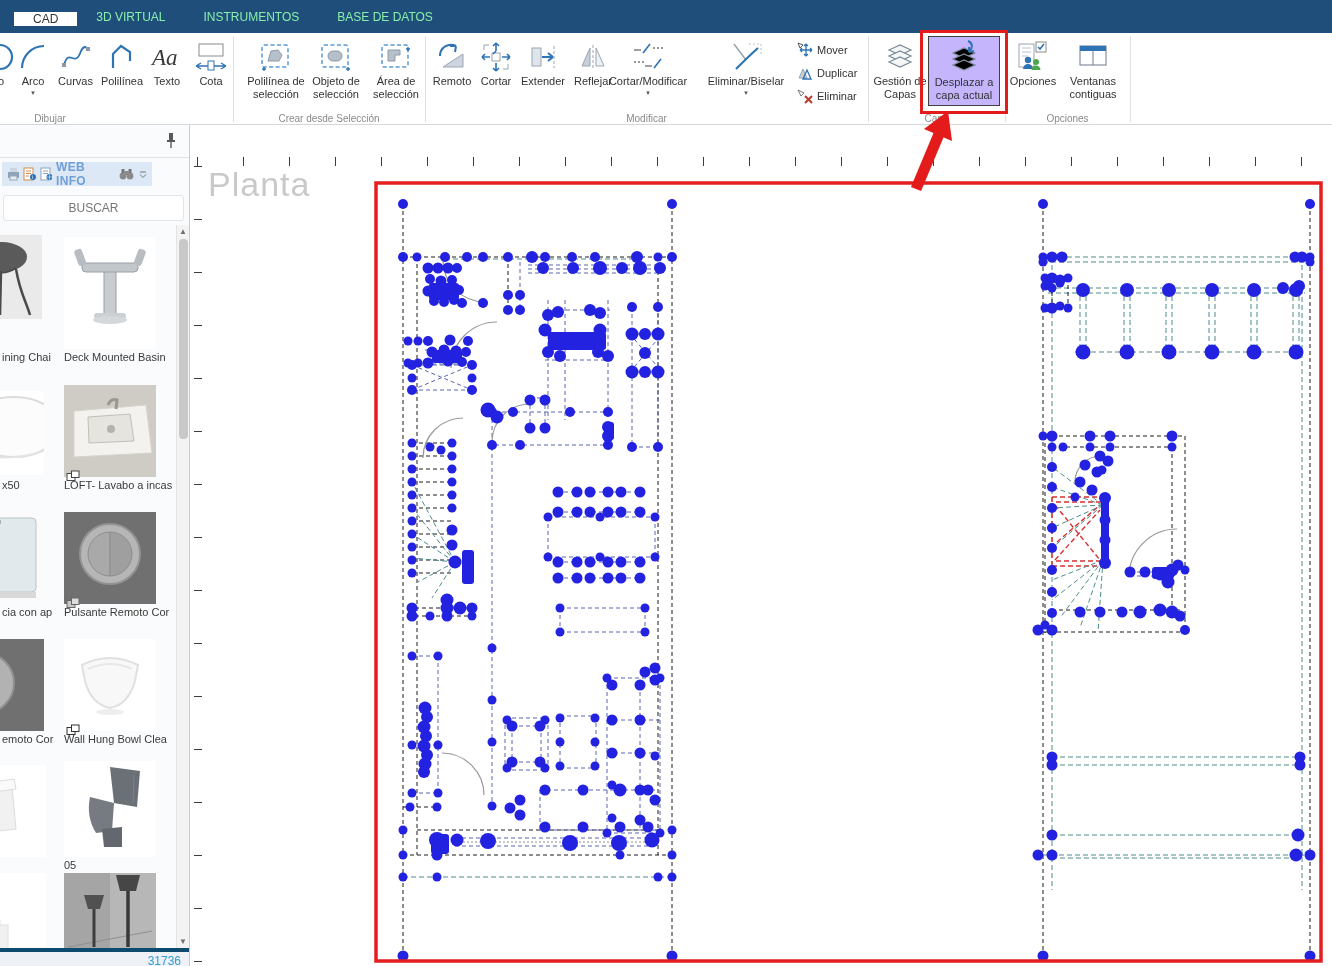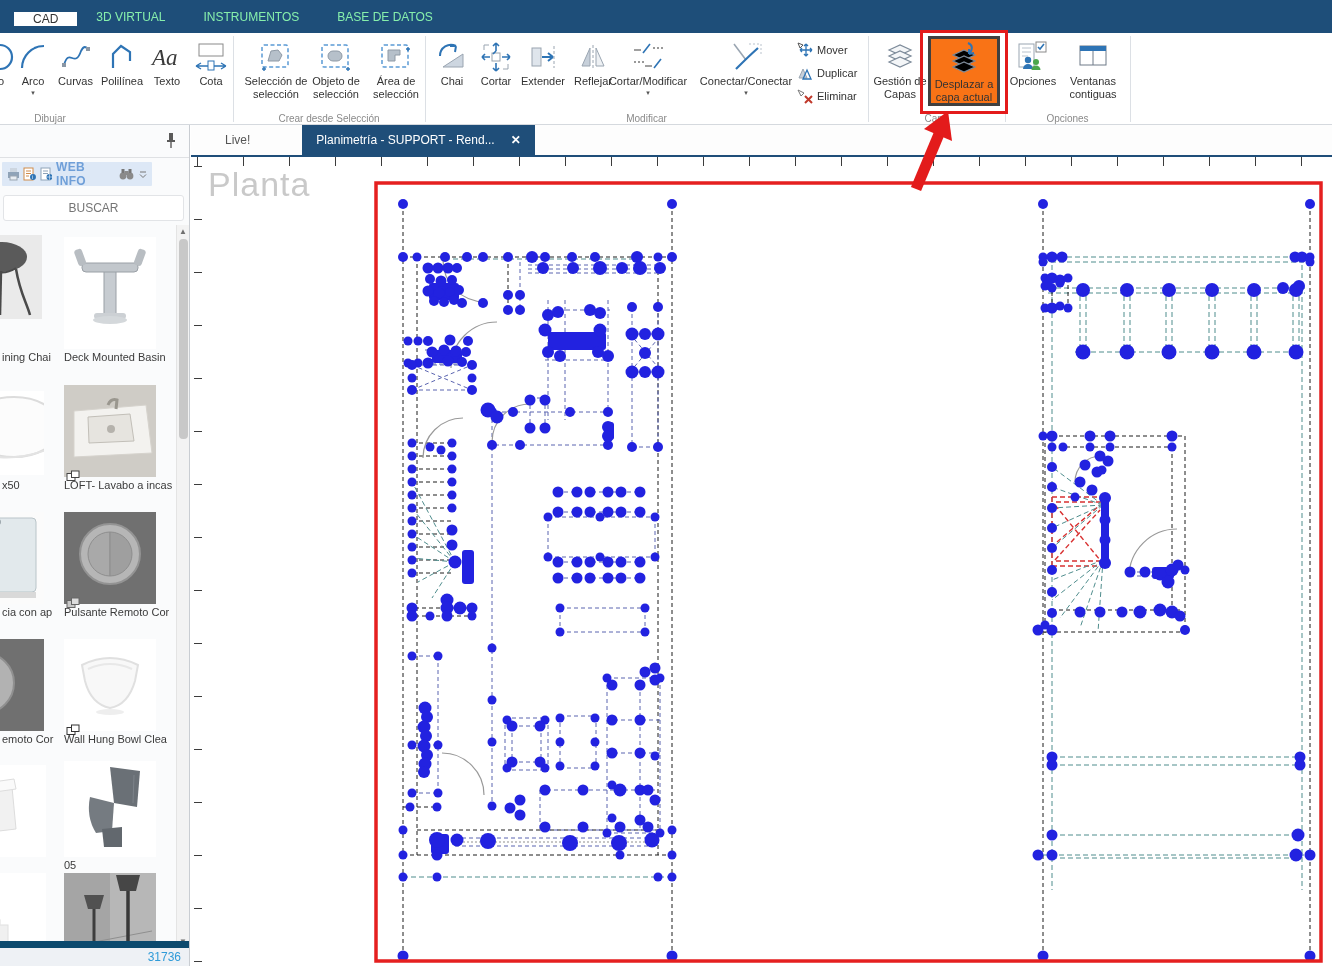--- a/index.html
+++ b/index.html
@@ -13,21 +13,21 @@
   
   .ribbon{position:absolute;left:0;top:33px;width:100%;height:92px;background:#fff;
           border-bottom:1px solid #d5d9de;box-sizing:border-box}
   .rgroup{position:absolute;top:0;height:92px}
   .rgsep{position:absolute;top:3px;height:86px;width:1px;background:#dce0e5}
   .rglabel{position:absolute;bottom:1px;left:0;width:100%;text-align:center;font-size:10px;color:#8a8a8a;white-space:nowrap}
   .rbtn{position:absolute;top:3px;height:72px;text-align:center;cursor:pointer}
   .rbtn .ric{height:37px;display:flex;align-items:flex-end;justify-content:center}
   .rbtn .rlab{font-size:11px;color:#333;line-height:12.5px;margin-top:2px}
   .rbtn .caret{font-size:7px;color:#555;line-height:8px;margin-top:1px}
-  .rbtn.pressed{background:#f97316;border:3px solid #404040;box-sizing:border-box}
+  .rbtn.pressed{background:#c4b5fd;border:1px solid #404040;box-sizing:border-box}
   .sbtn{position:absolute;left:0;display:flex;align-items:center;gap:4px;height:19px;
         font-size:11px;color:#333;white-space:nowrap;cursor:pointer}
   .redbox{position:absolute;left:920px;top:30px;width:82px;height:78px;border:3px solid #e31b1b;z-index:45;pointer-events:none}
   
   .sidebar{position:absolute;left:0;top:125px;width:190px;height:841px;background:#fafbfc;
            border-right:1px solid #c9cdd2;box-sizing:border-box;overflow:hidden}
   .sbhead{position:absolute;left:0;top:0;width:100%;height:32px;border-bottom:1px solid #dfe1e4}
   .pin{position:absolute;right:12px;top:7px}
   .wib{position:absolute;left:2px;top:37px;width:150px;height:24px;background:#dde8f6;border-radius:1px;
        display:flex;align-items:center;gap:4px;padding:0 5px;box-sizing:border-box}
@@ -35,21 +35,21 @@
   .search{position:absolute;left:3px;top:70px;width:181px;height:26px;box-sizing:border-box;
           border:1px solid #e2e4e7;border-radius:3px;background:#fff;text-align:center;
           font-size:12px;color:#8a8a8a;font-family:"Liberation Sans",sans-serif;outline:none}
   .items{position:absolute;left:0;top:100px;right:13px;bottom:18px;overflow:hidden}
   .thumb{position:absolute}
   .clabel{position:absolute;font-size:11px;color:#3a3a3a;white-space:nowrap}
   .badge{position:absolute;z-index:3}
   .sb{position:absolute;right:0;top:100px;bottom:18px;width:13px;background:#f3f3f3;border-left:1px solid #e4e4e4;box-sizing:border-box}
   .sb .ar{position:absolute;left:0;width:100%;text-align:center;font-size:8px;color:#707070;cursor:pointer}
   .sb .th{position:absolute;left:2px;width:9px;background:#c8c8c8;border-radius:4px;cursor:pointer}
-  .sbfoot{position:absolute;left:0;right:0;bottom:0;height:25px;background:#eef1f5;border-top:7px solid #0c4a6e;
+  .sbfoot{position:absolute;left:0;right:0;bottom:0;height:18px;background:#eef1f5;border-top:4px solid #0c4a6e;
           text-align:right;padding-right:8px;font-size:12px;color:#2f9bd8;line-height:18px;box-sizing:border-box}
   
   .main{position:absolute;left:191px;top:125px;right:0;bottom:0;background:#fff}
   .tabbar{height:30px;border-bottom:2px solid #1f4e79;display:flex;align-items:stretch;background:#fdfdfd}
   .dtab{display:flex;align-items:center;font-size:12px;color:#555;padding:0 22px;margin-left:12px;cursor:pointer}
   .dtab.active{background:#1f4e79;color:#fff;margin-left:30px;padding:0 14px;gap:16px}
   .dtab.active .x{font-weight:bold;font-size:12px;cursor:pointer}
   .ruler-t{position:absolute;left:6px;right:0;top:32px;height:9px;
            background:repeating-linear-gradient(to right,#3c3c3c 0 1px,transparent 1px 46px)}
   .ruler-l{position:absolute;left:3px;top:41px;bottom:0;width:8px;
@@ -130,21 +130,21 @@
 
   <div class="rgroup" style="left:233px;width:192px">
     <div class="rbtn" style="left:10px;width:66px">
       <div class="ric">
         <svg width="36" height="34">
             <rect x="4" y="6" width="26" height="22" rx="2" fill="none" stroke="#5b9bd5" stroke-width="1.5" stroke-dasharray="4 2.5"></rect>
         <path d="M10 22 L13 12 L20 11 L24 16 L21 22 Z" fill="#b6c0ca" stroke="#8f9aa6"></path>
         <path d="M6 28 v4 M4 30 h4" stroke="#2e74b5" stroke-width="1.4"></path>
           </svg>
       </div>
-      <div class="rlab">Selección de selección</div>
+      <div class="rlab">Polilínea de selección</div>
     </div>
     <div class="rbtn" style="left:72px;width:62px">
       <div class="ric">
         <svg width="36" height="34">
             <rect x="4" y="6" width="26" height="22" rx="2" fill="none" stroke="#5b9bd5" stroke-width="1.5" stroke-dasharray="4 2.5"></rect>
         <rect x="10" y="12" width="14" height="10" rx="5" fill="#b6c0ca" stroke="#8f9aa6"></rect>
         <path d="M30 28 v4 M28 30 h4" stroke="#2e74b5" stroke-width="1.4"></path>
           </svg>
       </div>
       <div class="rlab">Objeto de selección</div>
@@ -164,21 +164,21 @@
   <div class="rgsep" style="left:425px"></div>
 
   <div class="rgroup" style="left:425px;width:443px">
     <div class="rbtn" style="left:5px;width:44px">
       <div class="ric">
         <svg width="32" height="32">
             <path d="M7 26 L27 26 L27 13 Z" fill="#cdd6e0" stroke="#9aa5b1"></path>
         <path d="M4 15 A11 11 0 0 1 20 5 M20 5 l-6 0 M20 5 l-1 6" fill="none" stroke="#2e74b5" stroke-width="2"></path>
           </svg>
       </div>
-      <div class="rlab">Chai</div>
+      <div class="rlab">Remoto</div>
     </div>
     <div class="rbtn" style="left:49px;width:44px">
       <div class="ric">
         <svg width="32" height="32">
             <rect x="12" y="12" width="8" height="8" fill="#fff" stroke="#98a2ac"></rect>
         <path d="M16 10 V2 M16 10 l-3 3 M16 2 l-3 3 M16 2 l3 3 M16 22 V30 M16 30 l-3 -3 M16 30 l3 -3 M10 16 H2 M2 16 l3 -3 M2 16 l3 3 M22 16 H30 M30 16 l-3 -3 M30 16 l-3 3" stroke="#2e74b5" stroke-width="1.6" fill="none"></path>
         <path d="M4 4 h5 M4 4 v5 M28 28 h-5 M28 28 v-5" stroke="#9aa5b1" fill="none"></path>
           </svg>
       </div>
       <div class="rlab">Cortar</div>
@@ -222,21 +222,21 @@
       <div class="caret">▾</div>
     </div>
     <div class="rbtn" style="left:268px;width:106px">
       <div class="ric">
         <svg width="34" height="32">
             <path d="M5 3 L17 19" stroke="#9aa5b1" stroke-width="1.6"></path>
         <path d="M20 3 H32 M32 3 V14" stroke="#b9c2cc" stroke-dasharray="2 2"></path>
         <path d="M7 28 C14 21 20 15 29 7" fill="none" stroke="#2e74b5" stroke-width="2.2"></path>
           </svg>
       </div>
-      <div class="rlab">Conectar/Conectar</div>
+      <div class="rlab">Eliminar/Biselar</div>
       <div class="caret">▾</div>
     </div>
 
     <div class="sbtn" style="left:372px;top:7px">
       <svg width="16" height="16">
           <path d="M9 2 V14 M3 8 H15 M9 2 l-2 2 M9 2 l2 2 M9 14 l-2 -2 M9 14 l2 -2 M3 8 l2 -2 M3 8 l2 2 M15 8 l-2 -2 M15 8 l-2 2" stroke="#2e74b5" stroke-width="1.3" fill="none"></path>
           <path d="M1 1 L6 3 L3 6 Z" fill="#fff" stroke="#555"></path>
         </svg>
       <span>Mover</span>
     </div>
@@ -510,29 +510,20 @@
   <div class="sb">
     <div class="ar" style="top:2px">▲</div>
     <div class="th" style="top:14px;height:200px"></div>
     <div class="ar" style="bottom:2px">▼</div>
   </div>
 
   <div class="sbfoot"><span>31736</span></div>
 </div>
 
 <div class="main">
-  <div class="tabbar">
-    <div class="dtab">
-        <span>Live!</span>
-      </div>
-    <div class="dtab active">
-      <span>Planimetría - SUPPORT - Rend...</span>
-      <span class="x">✕</span>
-    </div>
-  </div>
   <div class="ruler-t"></div>
   <div class="ruler-l"></div>
   <div class="planta">Planta</div>
   <svg id="plan" viewBox="191 125 1141 841">
       <line x1="403" y1="204" x2="403" y2="956" stroke="#1c1c1c" stroke-dasharray="4 3" stroke-width="1"></line>
       <line x1="672" y1="204" x2="672" y2="956" stroke="#1c1c1c" stroke-dasharray="4 3" stroke-width="1"></line>
       <line x1="417" y1="257" x2="417" y2="855" stroke="#1c1c1c" stroke-dasharray="4 3" stroke-width="1"></line>
       <line x1="658" y1="257" x2="658" y2="855" stroke="#1c1c1c" stroke-dasharray="4 3" stroke-width="1"></line>
       <line x1="403" y1="257" x2="672" y2="257" stroke="#1c1c1c" stroke-dasharray="4 3" stroke-width="1"></line>
       <line x1="445" y1="259" x2="637" y2="259" stroke="#4f8d8d" stroke-dasharray="5 3" stroke-width="1"></line>

